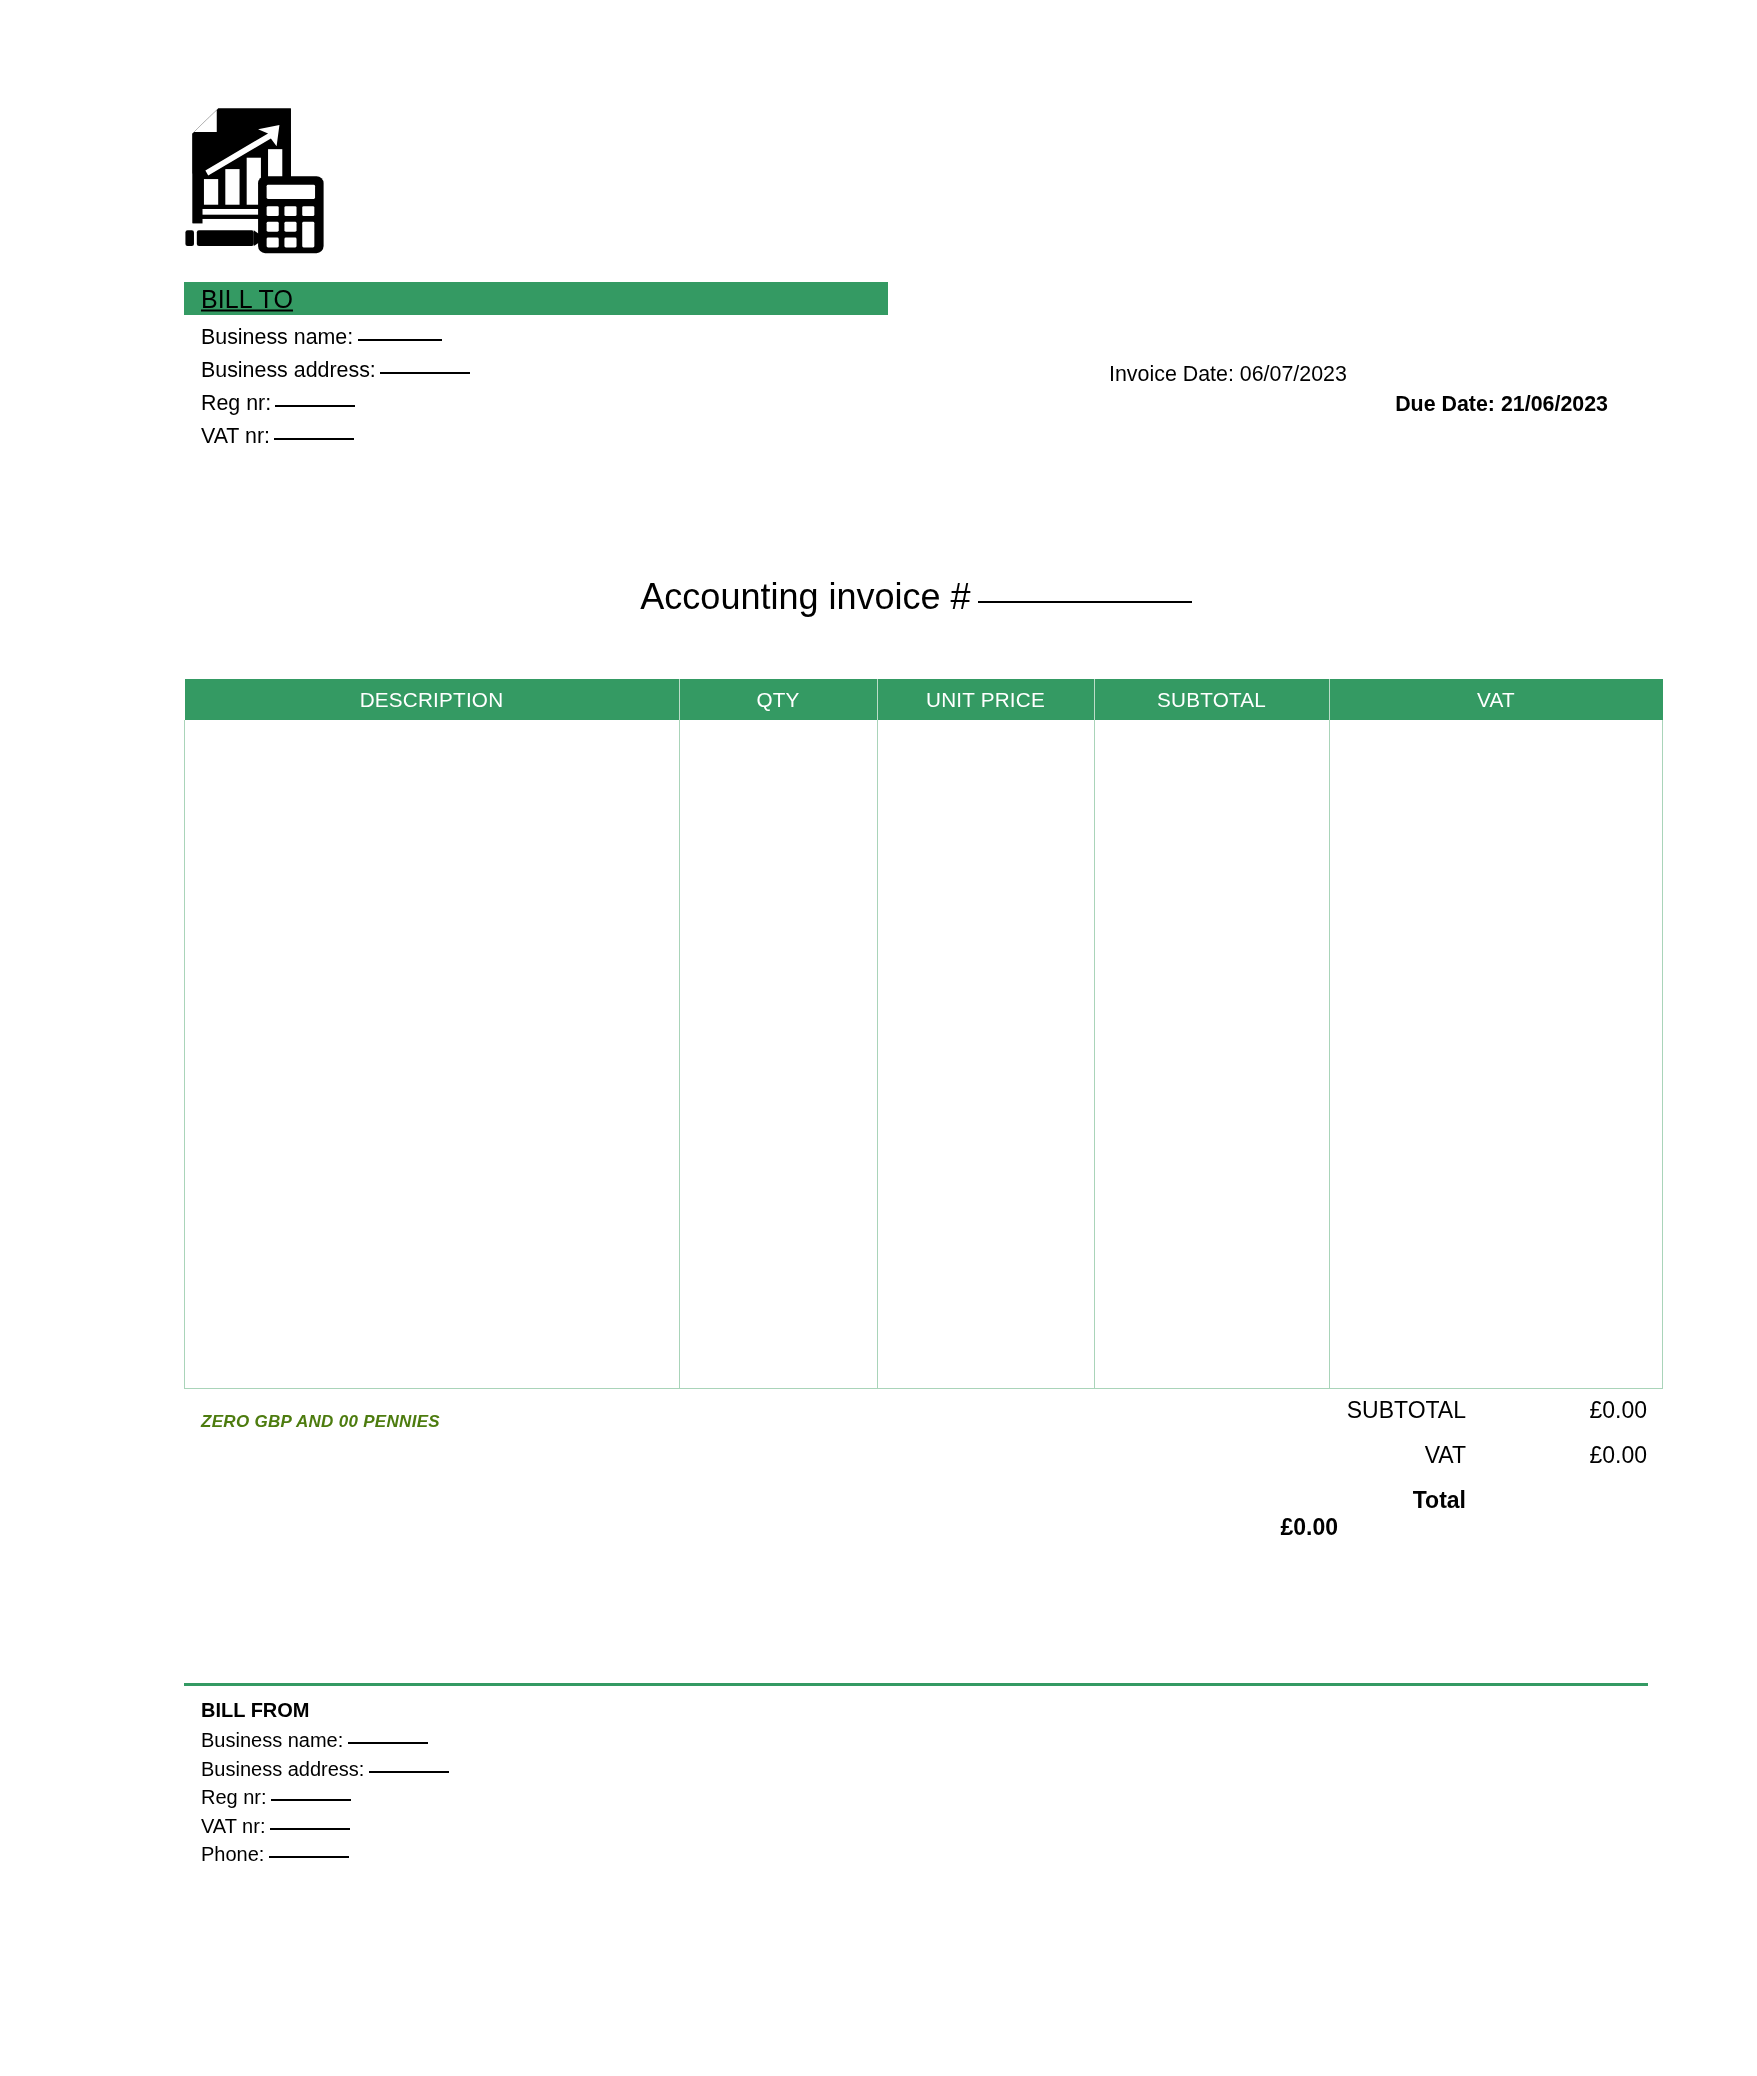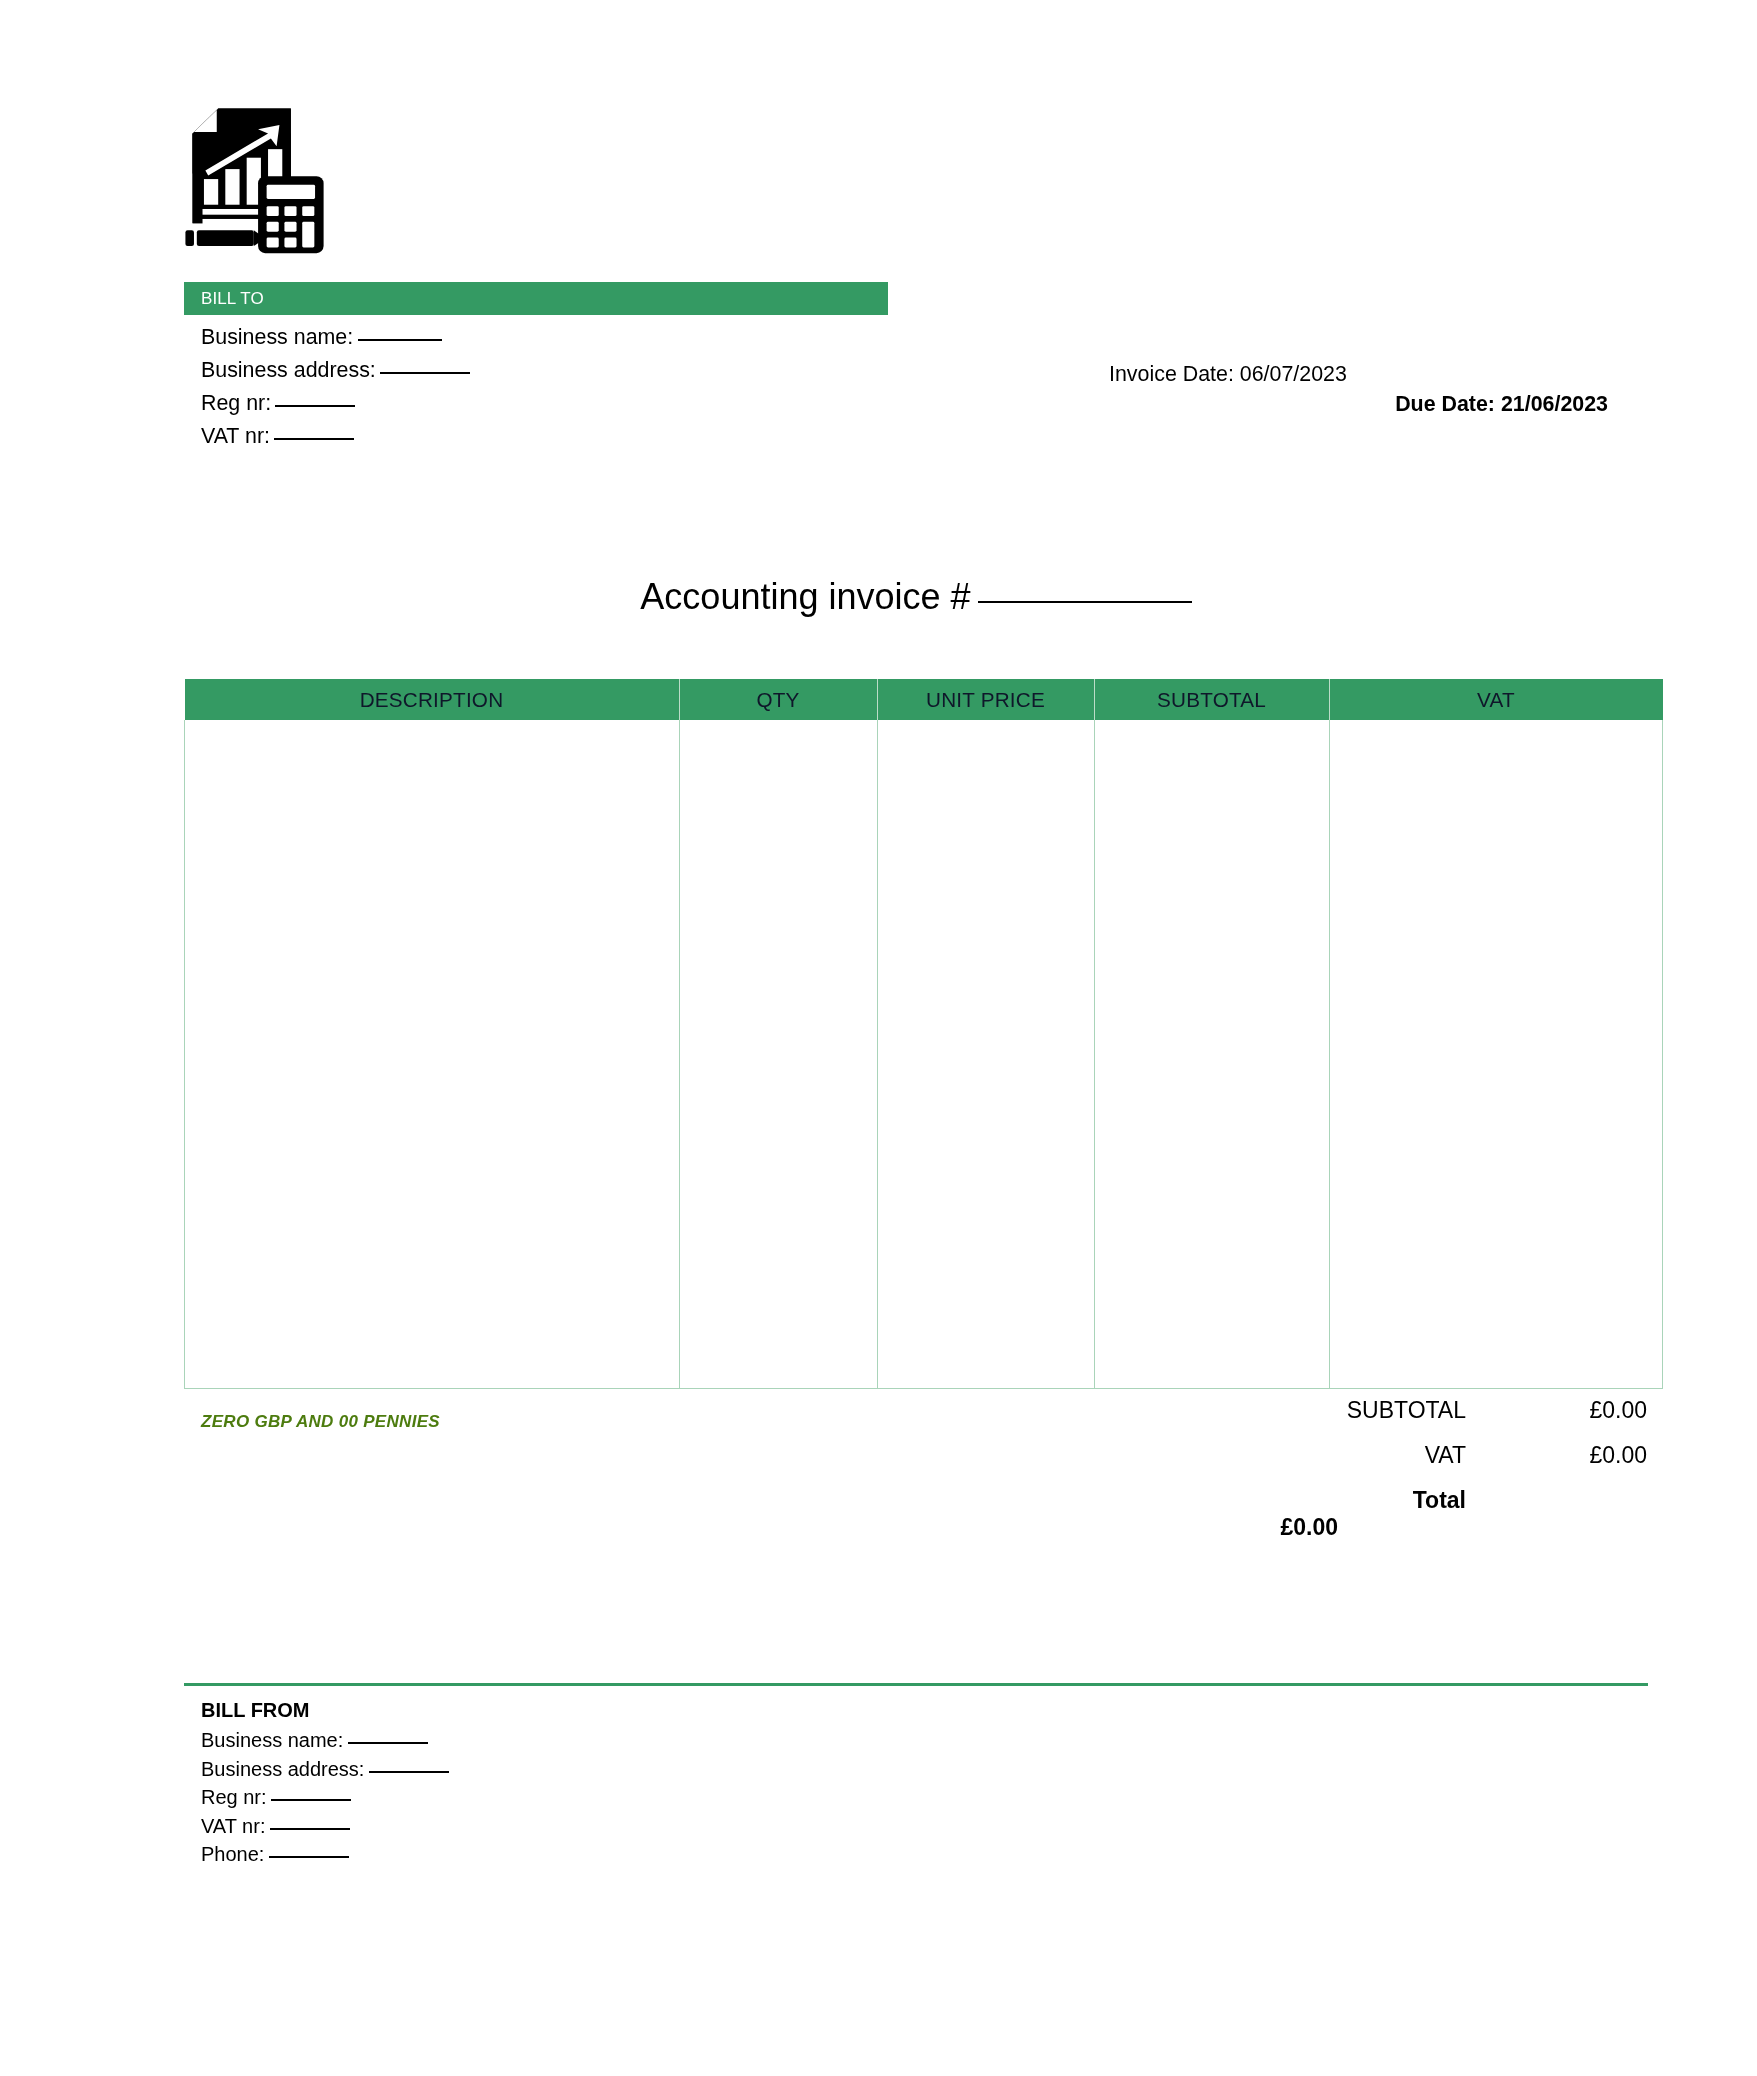--- a/index.html
+++ b/index.html
@@ -50,25 +50,26 @@
     top: 282px;
     width: 704px;
     height: 33px;
     background: #349a63;
   }
   .billto-band-label {
     position: absolute;
     left: 17px;
     top: 50%;
     transform: translateY(-50%);
-    color: #ffffff;
-    font-size: 17px;
+    color: #000000;
+    font-size: 25px;
     font-stretch: condensed;
     letter-spacing: 0.1px;
     white-space: nowrap;
+    text-decoration: underline;
   }
 
   .billto-fields {
     position: absolute;
     left: 17px;
     top: 321px;
     width: 570px;
   }
   .field-line {
     font-size: 21.4px;
@@ -126,21 +127,21 @@
   .items-table {
     position: absolute;
     left: 0px;
     top: 679px;
     width: 1464px;
     border-collapse: collapse;
     table-layout: fixed;
   }
   .items-table th {
     background: #349a63;
-    color: #0f172a;
+    color: #ffffff;
     font-weight: 400;
     font-size: 20.7px;
     font-stretch: condensed;
     height: 39px;
     text-align: center;
     border-right: 1.4px solid #bcdcc8;
     letter-spacing: 0.2px;
   }
   .items-table th:last-child { border-right: none; }
   .items-table td {

